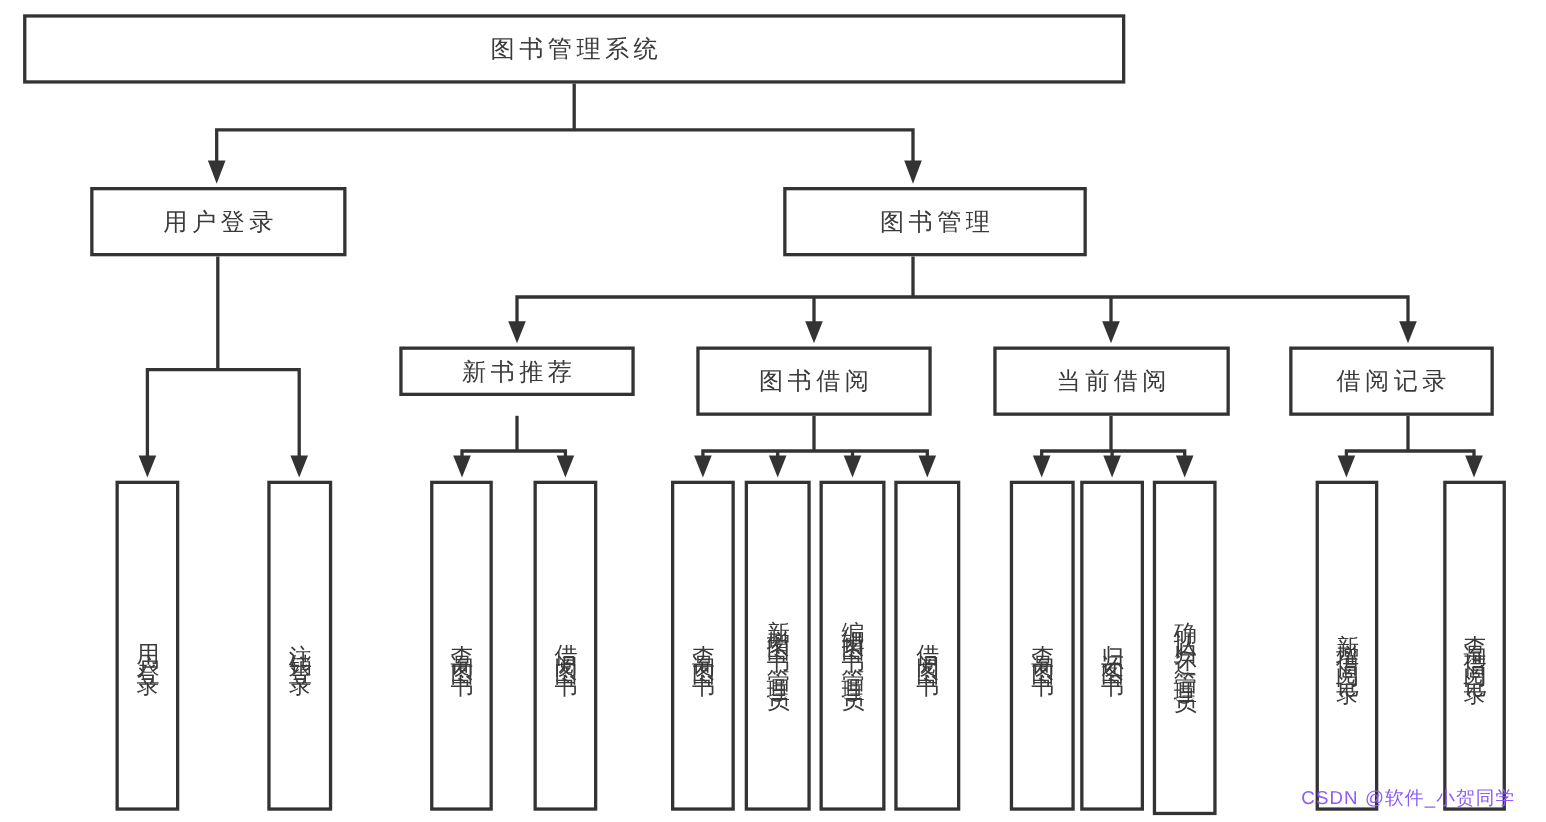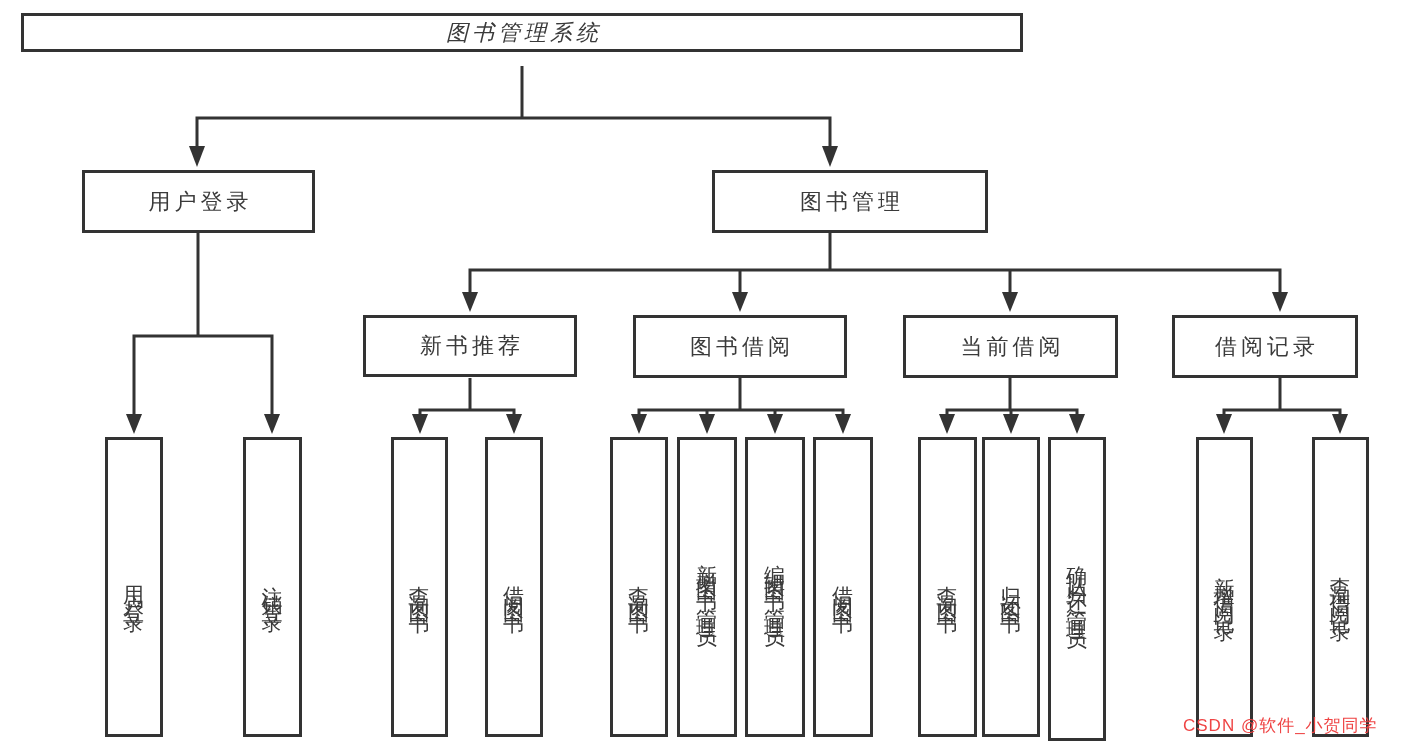--- a/index.html
+++ b/index.html
@@ -18,29 +18,29 @@
   .vnode{
     position:absolute;box-sizing:border-box;border:3px solid #333333;background:#ffffff;
     display:flex;align-items:center;justify-content:center;
   }
   .vlabel{
     writing-mode:vertical-rl;text-orientation:mixed;
     font-size:21px;letter-spacing:9px;color:#3a3a3a;line-height:1;
   }
   #watermark{
     position:absolute;left:1183px;top:714px;font-size:17px;letter-spacing:1px;
-    color:#ef4444;white-space:nowrap;z-index:5;
+    color:#8b5cf6;white-space:nowrap;z-index:5;
   }
   
-  #n-root{left:21px;top:13px;width:1002px;height:39px;font-style:italic;}
+  #n-root{left:21px;top:13px;width:1002px;height:63px;}
   
   #n-user-login{left:82px;top:170px;width:233px;height:63px;}
   #n-book-mgmt{left:712px;top:170px;width:276px;height:63px;}
   
-  #n-new-book{left:363px;top:315px;width:214px;height:62px;}
+  #n-new-book{left:363px;top:315px;width:214px;height:45px;}
   #n-borrow{left:633px;top:315px;width:214px;height:63px;}
   #n-current{left:903px;top:315px;width:215px;height:63px;}
   #n-record{left:1172px;top:315px;width:186px;height:63px;}
   
   .leaf{top:437px;height:300px;}
   #l-user-login{left:105px;width:58px;}
   #l-logout{left:243px;width:59px;}
   #l-nb-query{left:391px;width:57px;}
   #l-nb-borrow{left:485px;width:58px;}
   #l-bb-query{left:610px;width:58px;}

